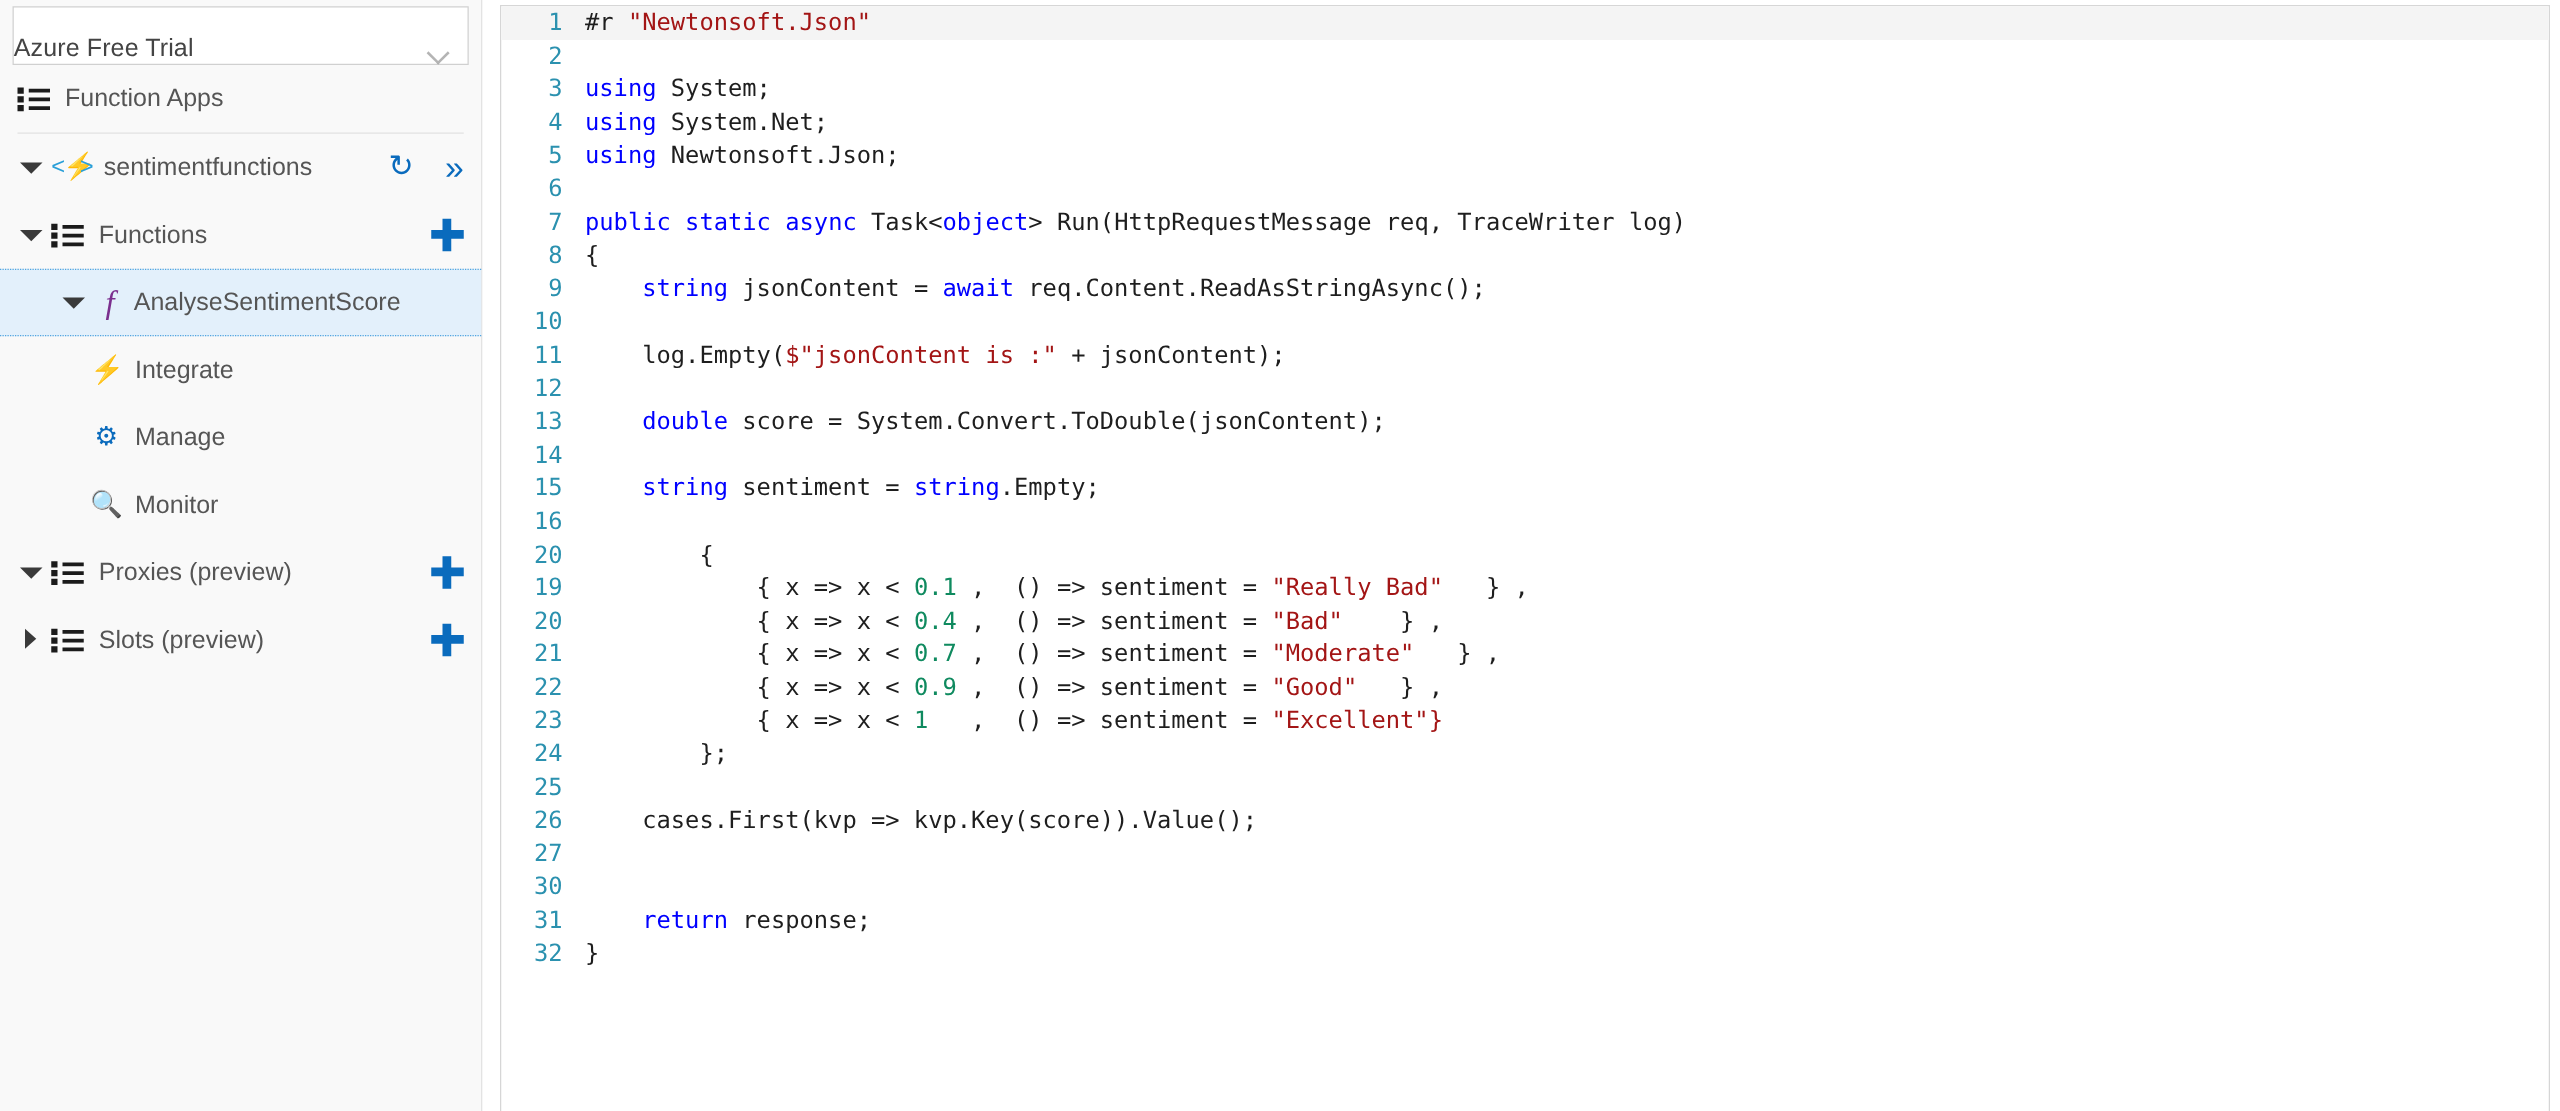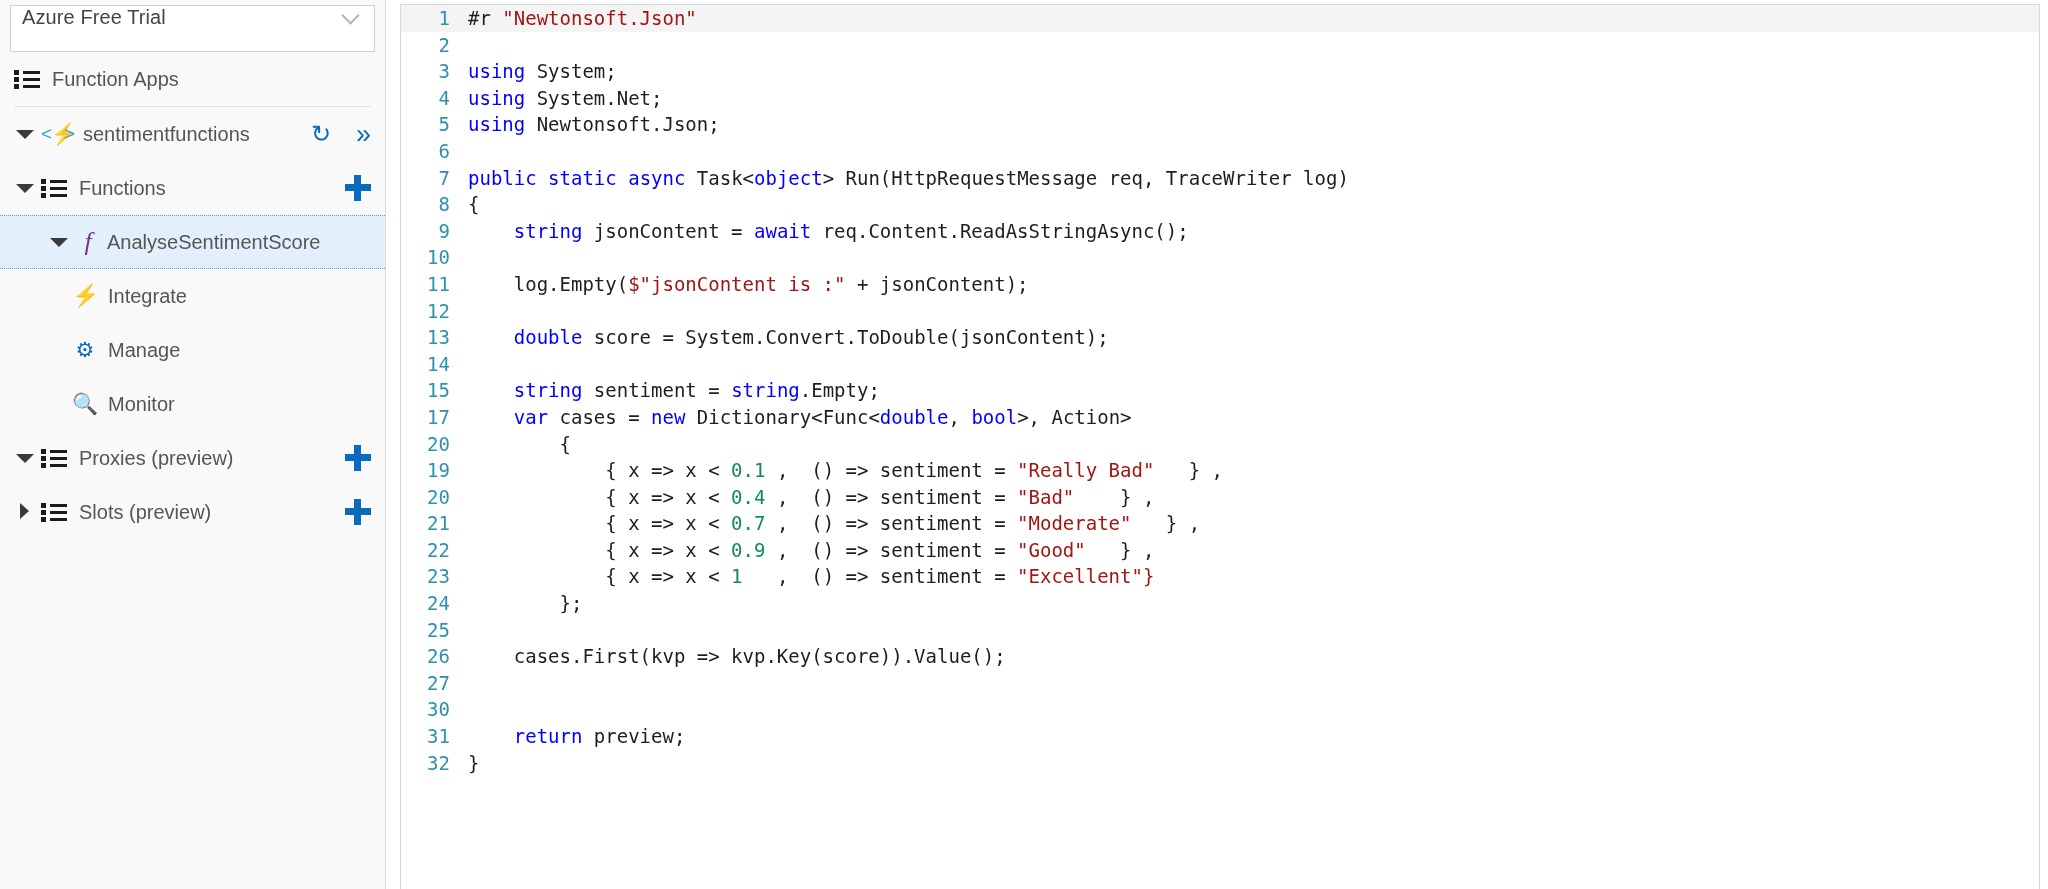--- a/index.html
+++ b/index.html
@@ -25,22 +25,22 @@
     border-right: 1px solid #dcdcdc;
     flex: 0 0 386px;
     position: relative;
   }
   .subscription-box {
     margin: 5px 10px 0 10px;
     height: 47px;
     background: #ffffff;
     border: 1px solid #d0d0d0;
     display: flex;
-    align-items: flex-start;
-    padding: 0 14px 0 11px;
+    align-items: flex-end;
+    padding: 0 14px 0 0;
   }
   .subscription-label {
     flex: 1;
     font-size: 20px;
     color: #444;
     letter-spacing: 0.1px;
   }
   .chev-down {
     width: 18px; height: 18px;
     position: relative;
@@ -392,31 +392,31 @@
         <div class="code-line"><span class="ln">6</span><span class="code"> </span></div>
         <div class="code-line"><span class="ln">7</span><span class="code"><span class="kw">public</span><span class="pre"> </span><span class="kw">static</span><span class="pre"> </span><span class="kw">async</span><span class="pre"> Task&lt;</span><span class="kw">object</span><span class="pre">&gt; Run(HttpRequestMessage req, TraceWriter log)</span></span></div>
         <div class="code-line"><span class="ln">8</span><span class="code"><span class="pre">{</span></span></div>
         <div class="code-line"><span class="ln">9</span><span class="code"><span class="pre">    </span><span class="kw">string</span><span class="pre"> jsonContent = </span><span class="kw">await</span><span class="pre"> req.Content.ReadAsStringAsync();</span></span></div>
         <div class="code-line"><span class="ln">10</span><span class="code"> </span></div>
         <div class="code-line"><span class="ln">11</span><span class="code"><span class="pre">    log.Empty(</span><span class="str">$"jsonContent is :"</span><span class="pre"> + jsonContent);</span></span></div>
         <div class="code-line"><span class="ln">12</span><span class="code"> </span></div>
         <div class="code-line"><span class="ln">13</span><span class="code"><span class="pre">    </span><span class="kw">double</span><span class="pre"> score = System.Convert.ToDouble(jsonContent);</span></span></div>
         <div class="code-line"><span class="ln">14</span><span class="code"> </span></div>
         <div class="code-line"><span class="ln">15</span><span class="code"><span class="pre">    </span><span class="kw">string</span><span class="pre"> sentiment = </span><span class="kw">string</span><span class="pre">.Empty;</span></span></div>
-        <div class="code-line"><span class="ln">17</span><span class="code"><span class="pre">    </span><span class="kw">var</span><span class="pre"> cases = </span><span class="kw">new</span><span class="pre"> Dictionary&lt;Func&lt;</span><span class="kw">double</span><span class="pre">, </span><span class="kw">bool</span><span class="pre">&gt;, Action&gt;</span></span></div>
+        <div class="code-line"><span class="ln">16</span><span class="code"> </span></div>
         <div class="code-line"><span class="ln">20</span><span class="code"><span class="pre">        {</span></span></div>
         <div class="code-line"><span class="ln">19</span><span class="code"><span class="pre">            { x =&gt; x &lt; </span><span class="num">0.1</span><span class="pre"> ,  () =&gt; sentiment = </span><span class="str">"Really Bad"</span><span class="pre">   } ,</span></span></div>
         <div class="code-line"><span class="ln">20</span><span class="code"><span class="pre">            { x =&gt; x &lt; </span><span class="num">0.4</span><span class="pre"> ,  () =&gt; sentiment = </span><span class="str">"Bad"</span><span class="pre">    } ,</span></span></div>
         <div class="code-line"><span class="ln">21</span><span class="code"><span class="pre">            { x =&gt; x &lt; </span><span class="num">0.7</span><span class="pre"> ,  () =&gt; sentiment = </span><span class="str">"Moderate"</span><span class="pre">   } ,</span></span></div>
         <div class="code-line"><span class="ln">22</span><span class="code"><span class="pre">            { x =&gt; x &lt; </span><span class="num">0.9</span><span class="pre"> ,  () =&gt; sentiment = </span><span class="str">"Good"</span><span class="pre">   } ,</span></span></div>
         <div class="code-line"><span class="ln">23</span><span class="code"><span class="pre">            { x =&gt; x &lt; </span><span class="num">1</span><span class="pre">   ,  () =&gt; sentiment = </span><span class="str">"Excellent"}</span></span></div>
         <div class="code-line"><span class="ln">24</span><span class="code"><span class="pre">        };</span></span></div>
         <div class="code-line"><span class="ln">25</span><span class="code"> </span></div>
         <div class="code-line"><span class="ln">26</span><span class="code"><span class="pre">    cases.First(kvp =&gt; kvp.Key(score)).Value();</span></span></div>
         <div class="code-line"><span class="ln">27</span><span class="code"> </span></div>
         <div class="code-line"><span class="ln">30</span><span class="code"> </span></div>
-        <div class="code-line"><span class="ln">31</span><span class="code"><span class="pre">    </span><span class="kw">return</span><span class="pre"> preview;</span></span></div>
+        <div class="code-line"><span class="ln">31</span><span class="code"><span class="pre">    </span><span class="kw">return</span><span class="pre"> response;</span></span></div>
         <div class="code-line"><span class="ln">32</span><span class="code"><span class="pre">}</span></span></div>
       </div>
     <div id="vscroll"></div>
   </div>
 
 </div>
 
 </body></html>

